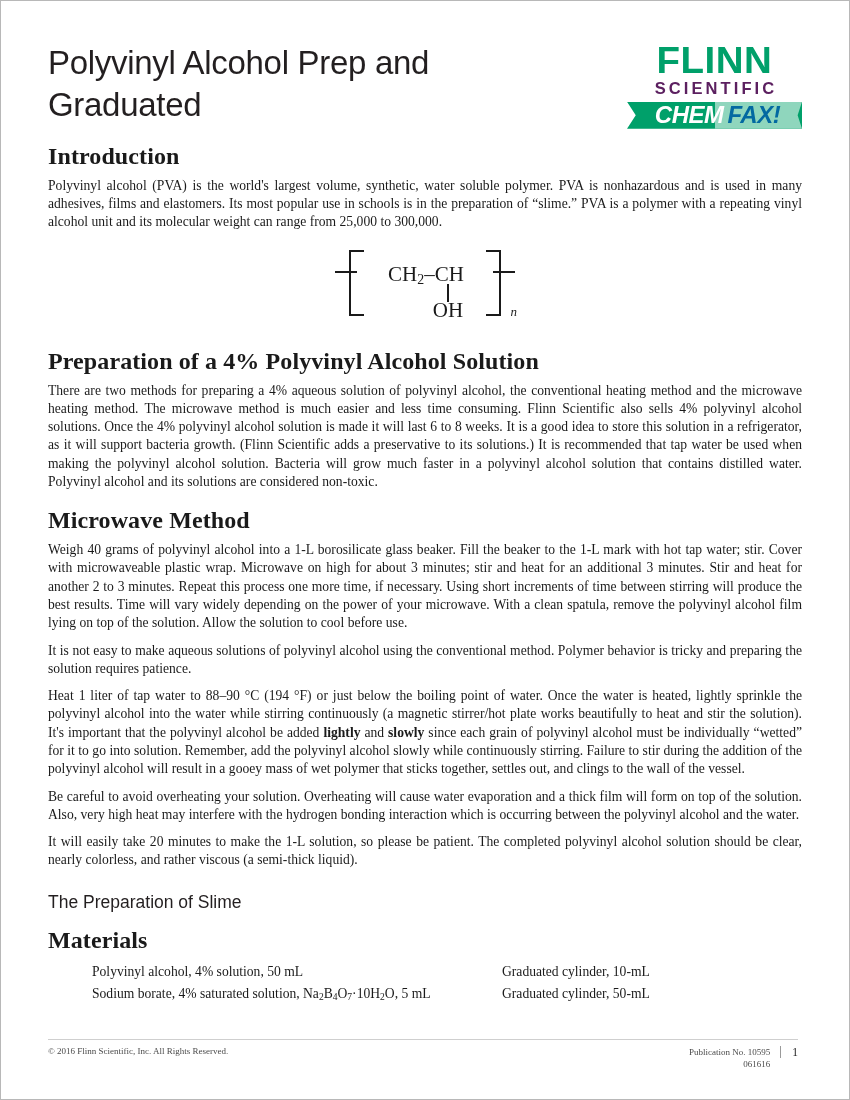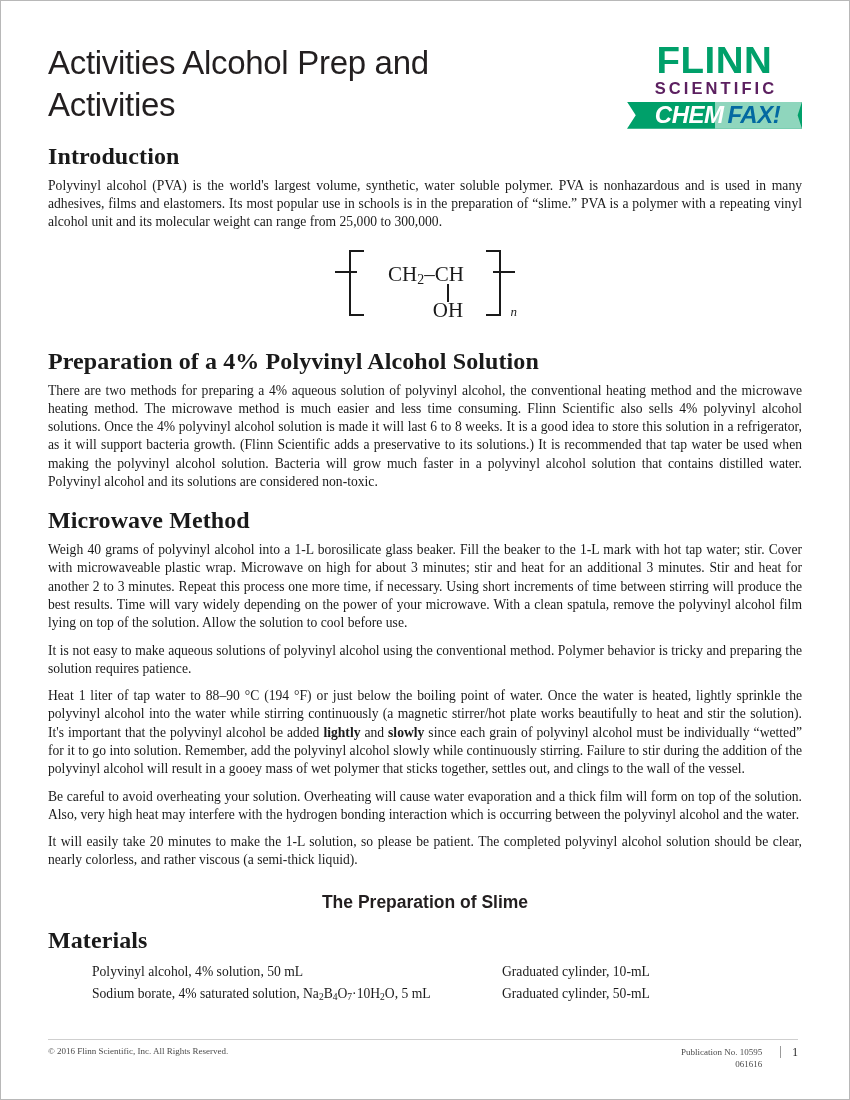--- a/index.html
+++ b/index.html
@@ -110,23 +110,23 @@
     font-family: "Liberation Serif", "DejaVu Serif", serif;
     font-weight: bold;
     font-size: 24px;
     margin: 14px 0 7px 0;
     color: #1a1a1a;
     letter-spacing: 0.1px;
   }
   h2.section.tight { margin-top: 16px; }
   .centered-head {
     font-family: "Liberation Sans", "DejaVu Sans", sans-serif;
-    font-weight: bold;
+    font-weight: normal;
     font-size: 17.5px;
-    text-align: center;
+    text-align: left;
     margin: 22px 0 14px 0;
     color: #231f20;
   }
   p.body {
     font-size: 13.6px;
     line-height: 1.345;
     margin: 0 0 9px 0;
     text-align: justify;
     letter-spacing: 0.01px;
   }
@@ -220,41 +220,41 @@
   .footer-inner {
     display: flex;
     justify-content: space-between;
     align-items: flex-start;
     font-size: 9px;
     color: #4a4a4a;
   }
   .footer-right {
     display: flex;
     align-items: flex-start;
-    gap: 18px;
+    gap: 10px;
   }
   .pub-block { text-align: right; line-height: 1.35; }
   .page-num {
     border-left: 1px solid #9a9a9a;
     padding-left: 11px;
     font-size: 11.5px;
     color: #1a1a1a;
     line-height: 1.1;
   }
 </style>
 </head>
 <body>
 
 <div class="page">
   <div class="page-border"></div>
 
   <div class="content">
 
     <div class="header">
-      <h1 class="doc-title">Activities Alcohol Prep and Activities</h1>
+      <h1 class="doc-title">Polyvinyl Alcohol Prep and Graduated</h1>
 
       <div class="logo">
         <div class="logo-flinn">FLINN</div>
         <div class="logo-sci">SCIENTIFIC</div>
         <div class="logo-banner">
           <div class="banner-bg"></div>
           <div class="banner-bg right"></div>
           <div class="banner-text">
             <span class="chem-part">CHEM</span>
             <span class="fax-part">FAX!</span>

